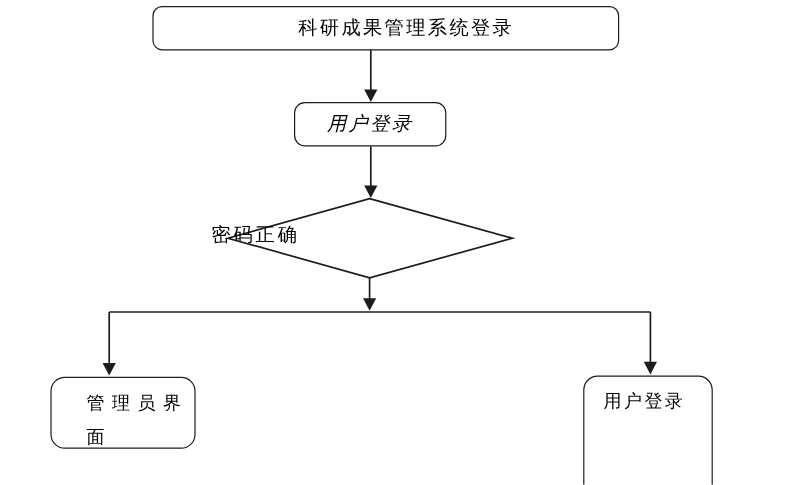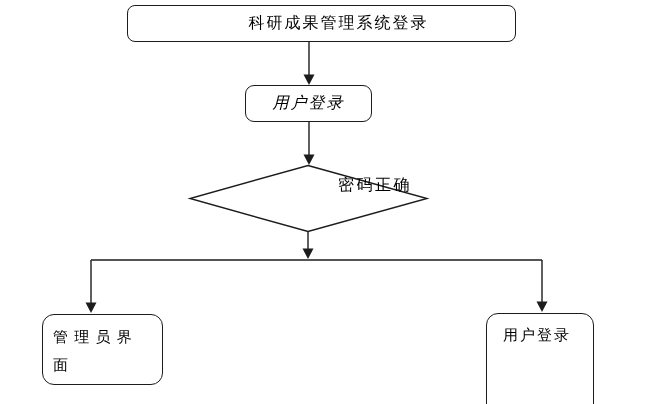--- a/index.html
+++ b/index.html
@@ -68,34 +68,34 @@
     display: flex;
     align-items: center;
     justify-content: center;
     font-size: 16px;
     letter-spacing: 2px;
     font-style: italic;
   }
   .decision-label {
     position: absolute;
     left: 176px;
-    top: 176px;
+    top: 188px;
     width: 236px;
-    text-align: right;
+    text-align: left;
     font-size: 16px;
     letter-spacing: 2.5px;
     line-height: 18px;
   }
   .node.admin {
     left: 42px;
     top: 314px;
     width: 121px;
-    height: 71px;
+    height: 60px;
     border-radius: 12px;
-    padding: 8px 12px 0 10px;
+    padding: 8px 12px 0 29px;
     font-size: 15px;
     line-height: 28px;
   }
   .node.admin .line1 {
     word-spacing: 2.5px;
     white-space: nowrap;
   }
   .node.teacher {
     left: 486px;
     top: 313px;

